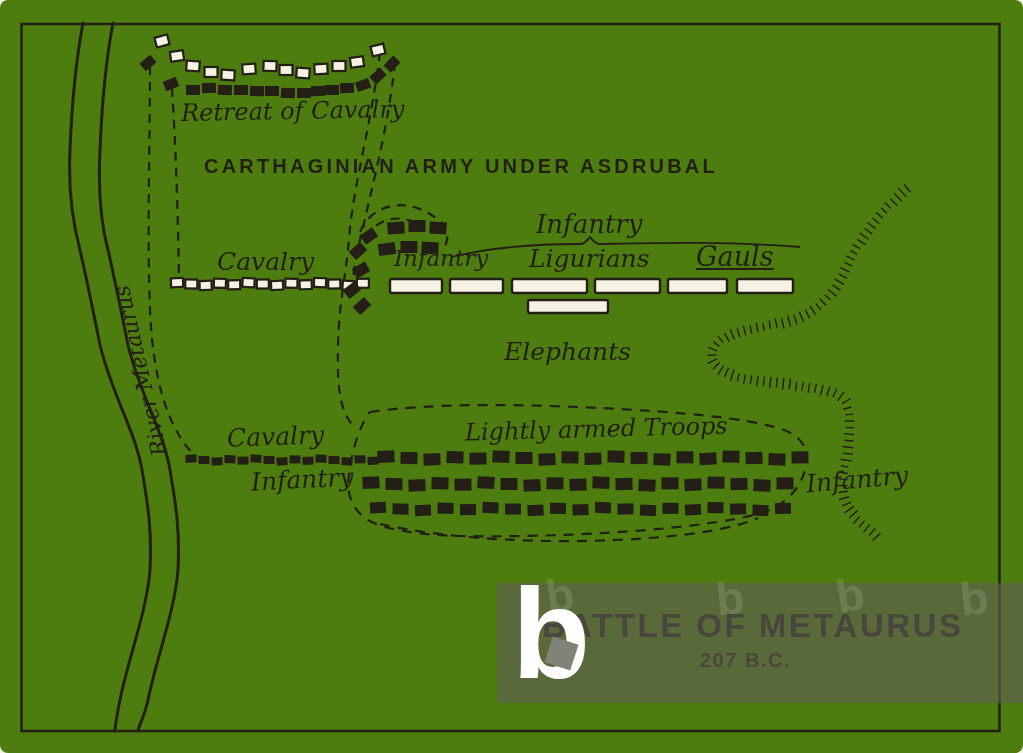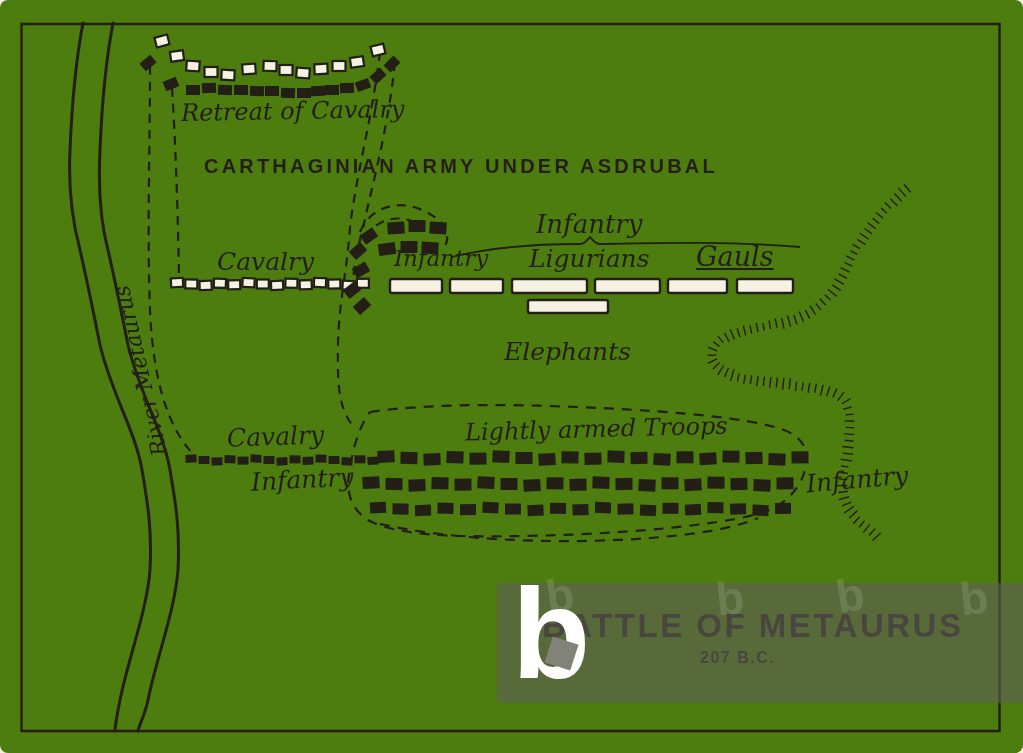--- a/index.html
+++ b/index.html
@@ -287,21 +287,21 @@
   <div class="lbl hw" style="left:529px;top:246px;font-size:25px;">Ligurians</div>
   <div class="lbl hw" style="left:696px;top:243px;font-size:27px;text-decoration:underline;">Gauls</div>
   <div class="lbl hw" style="left:504px;top:313px;font-size:25px;margin-top:26px;">Elephants</div>
   <div class="lbl hw" style="left:150px;top:458px;font-size:22px;transform:rotate(-103deg);transform-origin:0 0;">River Metaurus</div>
   <div class="lbl hw" style="left:465px;top:417px;font-size:24px;transform:rotate(-1.5deg);">Lightly armed Troops</div>
   <div class="lbl hw" style="left:227px;top:424px;font-size:25px;transform:rotate(-2deg);">Cavalry</div>
   <div class="lbl hw" style="left:251px;top:467px;font-size:25px;transform:rotate(-3deg);">Infantry</div>
   <div class="lbl hw" style="left:806px;top:467px;font-size:25px;transform:rotate(-5deg);">Infantry</div>
 
   <div class="lbl hd under-wm" style="left:542px;top:609px;font-size:33px;letter-spacing:2.5px;">BATTLE OF METAURUS</div>
-  <div class="lbl hd under-wm" style="left:700px;top:650px;font-size:16px;letter-spacing:1.5px;">207 B.C.</div>
+  <div class="lbl hd under-wm" style="left:700px;top:650px;font-size:20px;letter-spacing:1.5px;">207 B.C.</div>
 
   <div class="wm-box"></div>
   <div class="wm-faint" style="left:546px;top:572px;transform:rotate(-8deg);">b</div>
   <div class="wm-faint" style="left:716px;top:575px;transform:rotate(-6deg);">b</div>
   <div class="wm-faint" style="left:836px;top:572px;transform:rotate(-9deg);">b</div>
   <div class="wm-faint" style="left:960px;top:575px;transform:rotate(-6deg);">b</div>
   <div class="wm-white" style="left:512px;top:570px;font-size:128px;">b</div>
   <div style="position:absolute;left:548px;top:640px;width:27px;height:27px;background:#828378;transform:rotate(18deg);z-index:12;"></div>
 
 </div>

